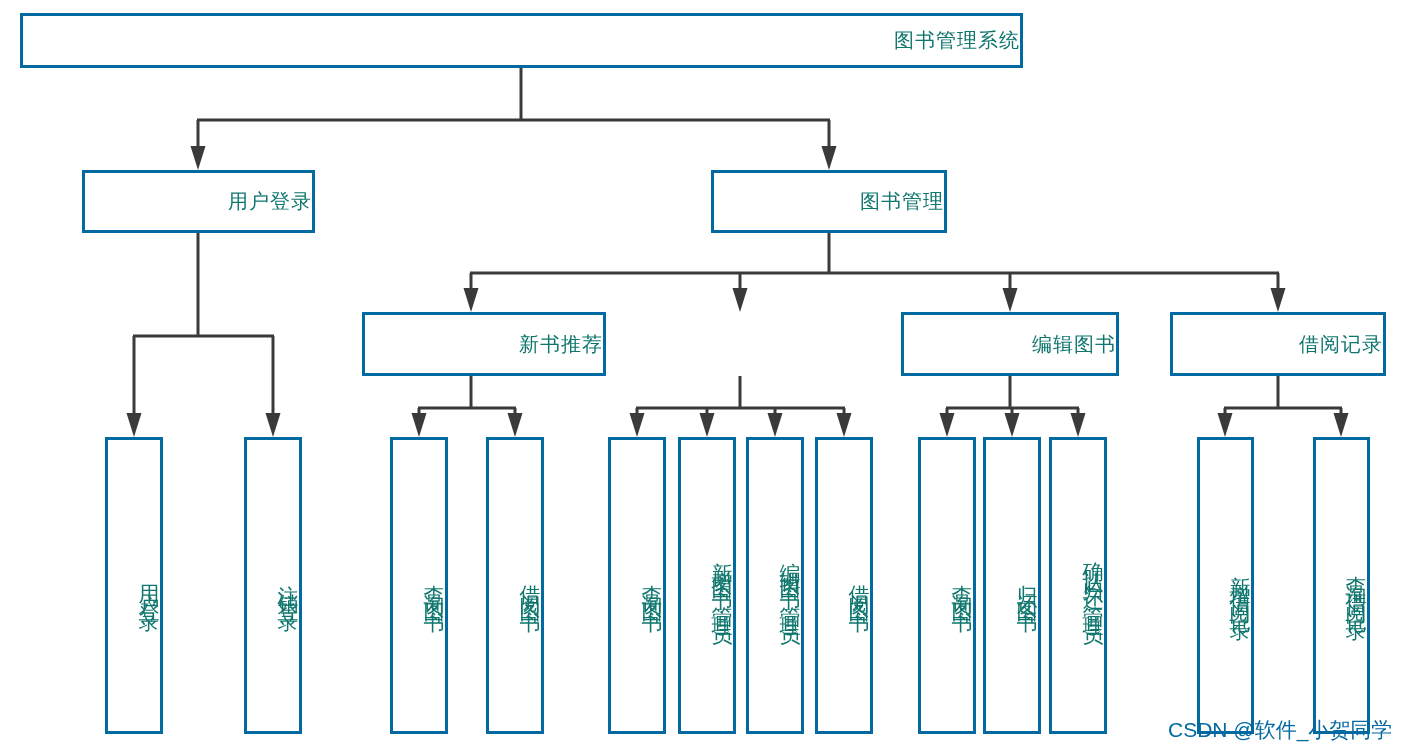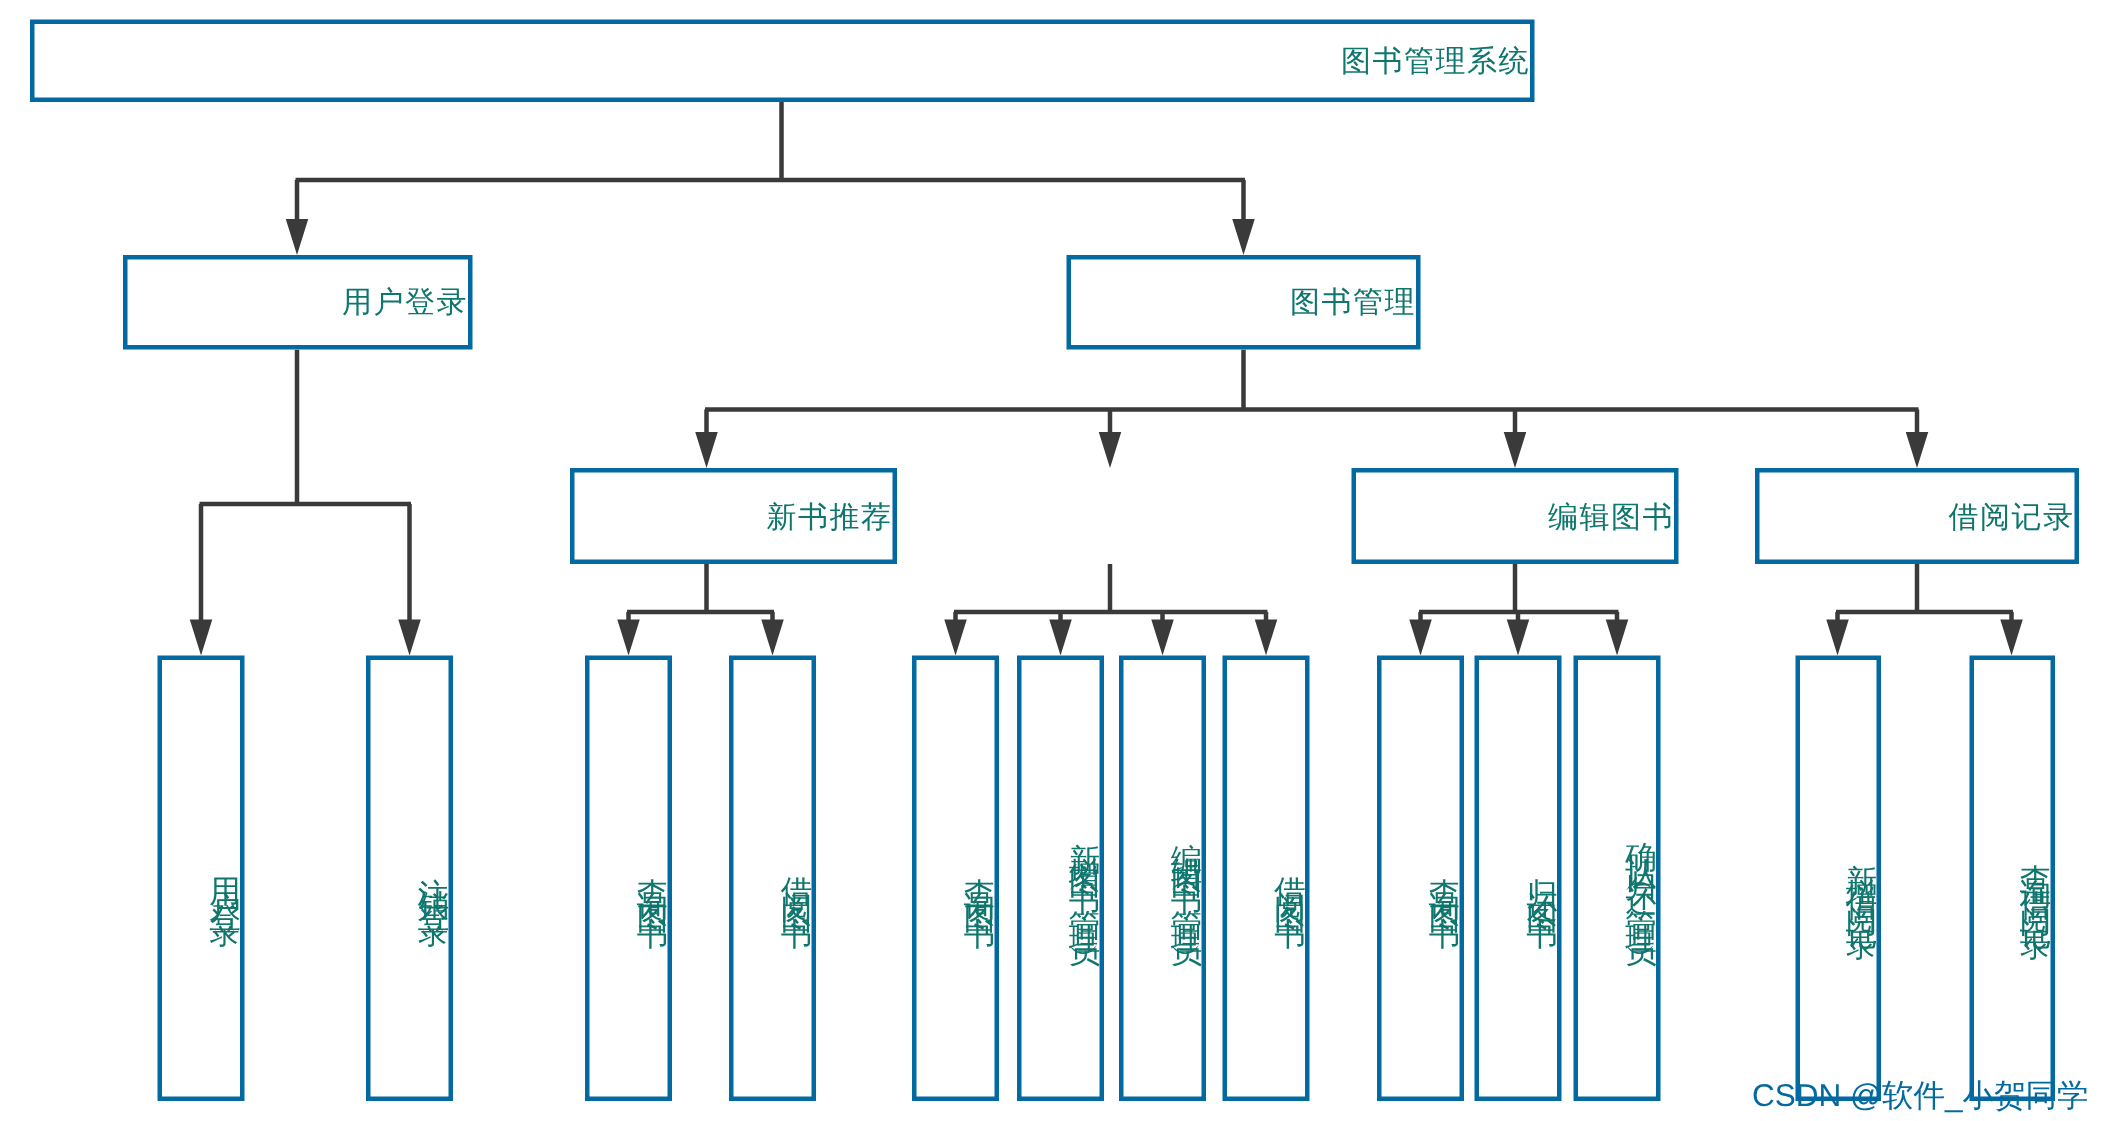--- a/index.html
+++ b/index.html
@@ -109,21 +109,21 @@
     <span>图书管理系统</span>
   </div>
 
   <div class="node hnode" style="left:82px;top:170px;width:233px;height:63px">
     <span>用户登录</span>
   </div>
   <div class="node hnode" style="left:711px;top:170px;width:236px;height:63px">
     <span>图书管理</span>
   </div>
 
-  <div class="node hnode" style="left:380px;top:312px;width:218px;height:64px">
+  <div class="node hnode" style="left:362px;top:312px;width:244px;height:64px">
     <span>新书推荐</span>
   </div>
   <div class="node hnode" style="left:901px;top:312px;width:218px;height:64px">
     <span>编辑图书</span>
   </div>
   <div class="node hnode" style="left:1170px;top:312px;width:216px;height:64px">
     <span>借阅记录</span>
   </div>
 
   <div class="node vnode" style="left:105px;top:437px;width:58px;height:297px">

